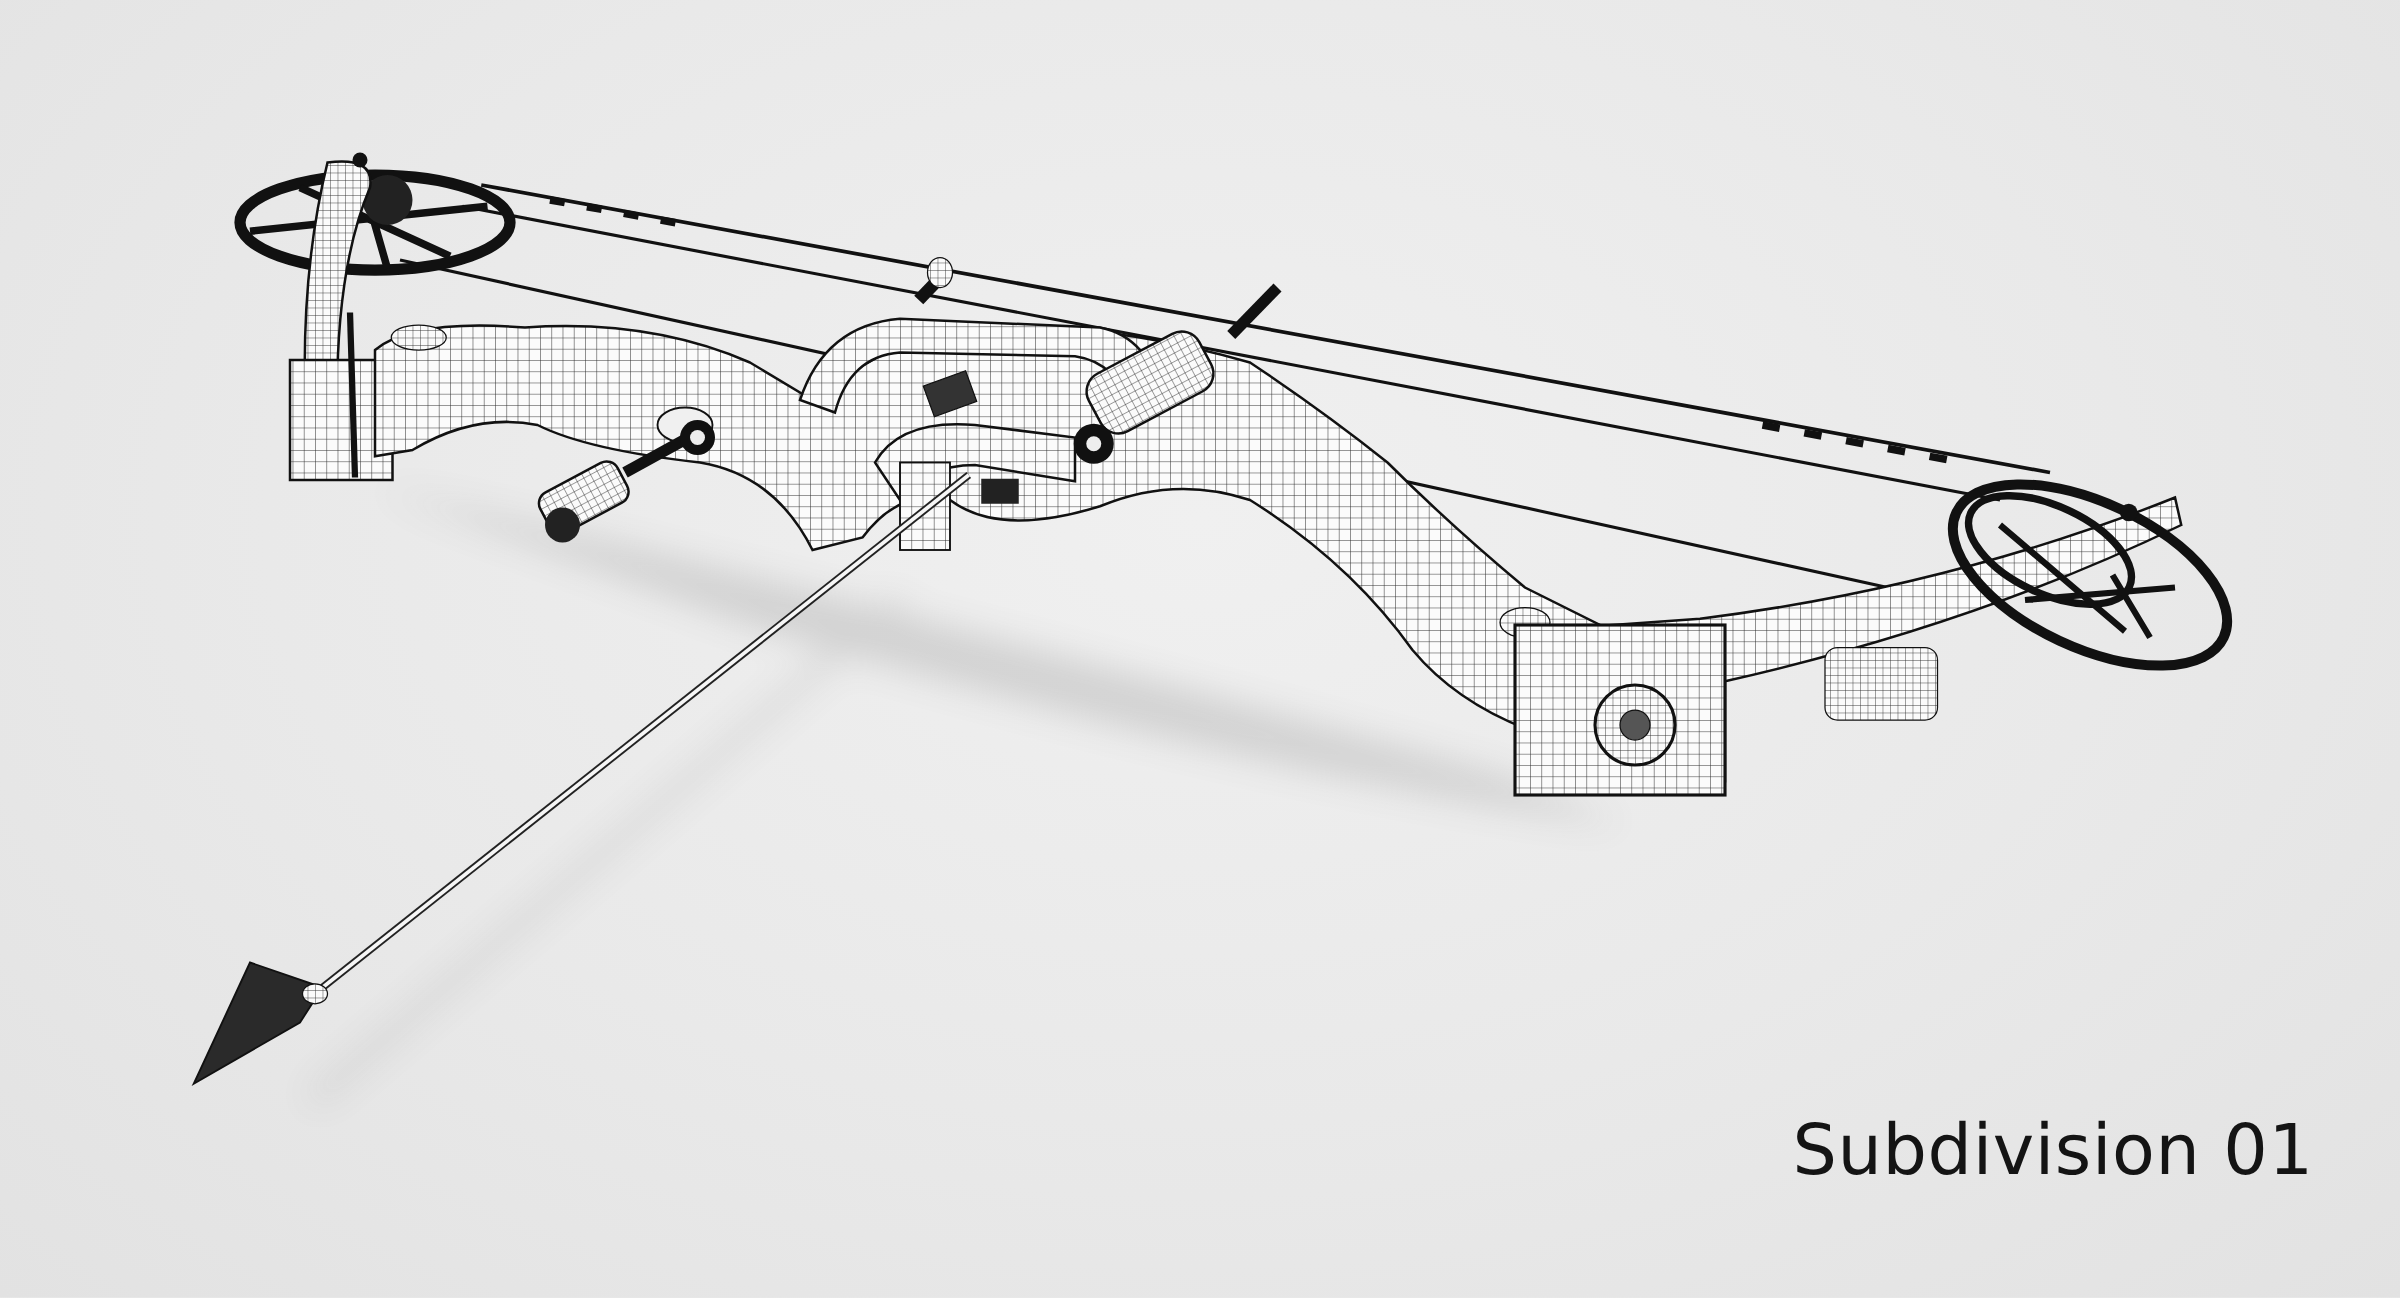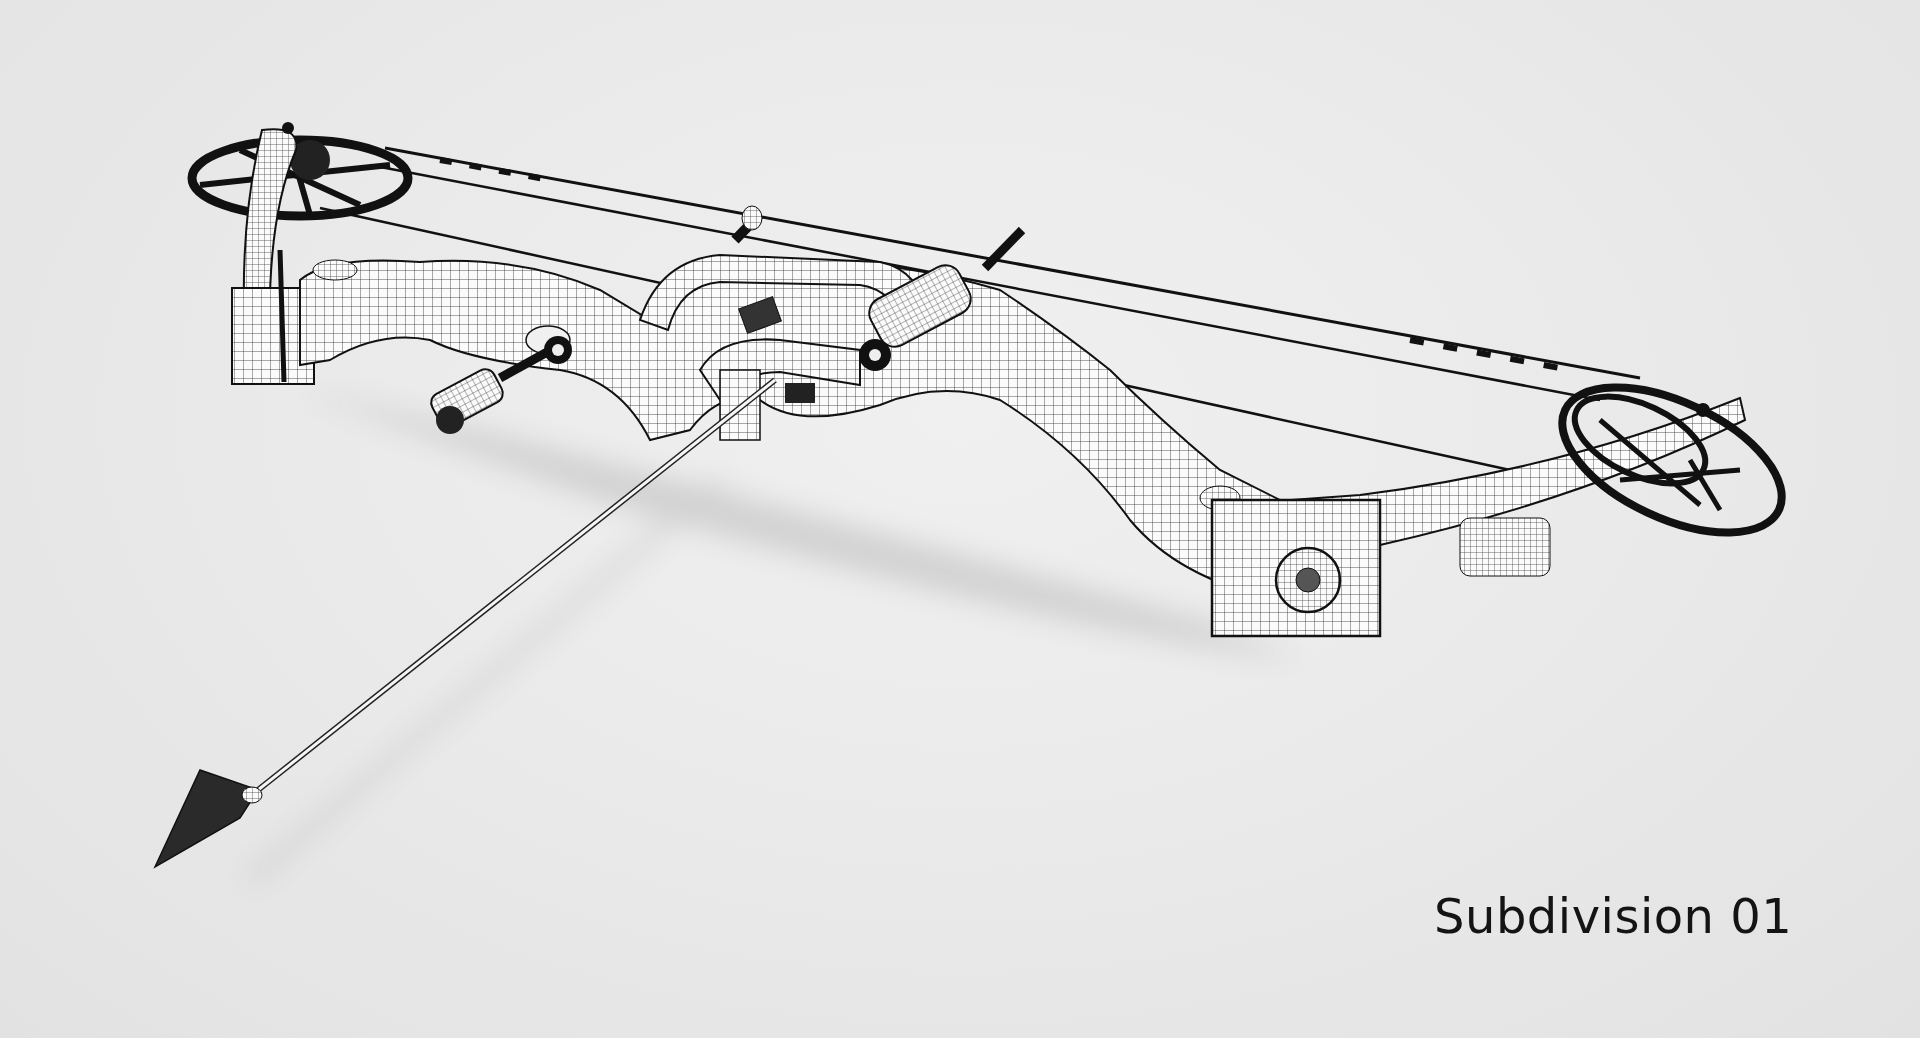--- a/index.html
+++ b/index.html
@@ -1,19 +1,19 @@
 <!DOCTYPE html>
 <html><head>
 <meta charset="utf-8">
 <style>
   html, body { margin:0; padding:0; }
   body { width:1920px; height:1038px; overflow:hidden; background:#e8e8e8; position:relative; font-family:"Liberation Sans", sans-serif; }
   .scene { position:absolute; left:0; top:0; width:1920px; height:1038px; background: radial-gradient(ellipse at 50% 40%, #f0f0f0 0%, #e9e9e9 55%, #e2e2e2 100%); }
   svg.render { position:absolute; left:0; top:0; }
-  .caption { position:absolute; left:1434px; top:888px; font-size:48px; color:#141414; letter-spacing:0.5px; font-family:"DejaVu Sans", sans-serif; font-weight:normal; }
+  .caption { position:absolute; left:1434px; top:888px; font-size:56px; color:#141414; letter-spacing:0.5px; font-family:"DejaVu Sans", sans-serif; font-weight:normal; }
 </style>
 </head>
 <body>
 
 <div class="scene">
   <svg class="render" width="1920" height="1038" viewBox="0 0 1920 1038">
     <defs>
       <pattern id="mesh" width="9" height="9" patternUnits="userSpaceOnUse">
         <rect width="9" height="9" fill="#fbfbfb"></rect>
         <path d="M0 0 H9 M0 0 V9" stroke="#2a2a2a" stroke-width="0.8"></path>

